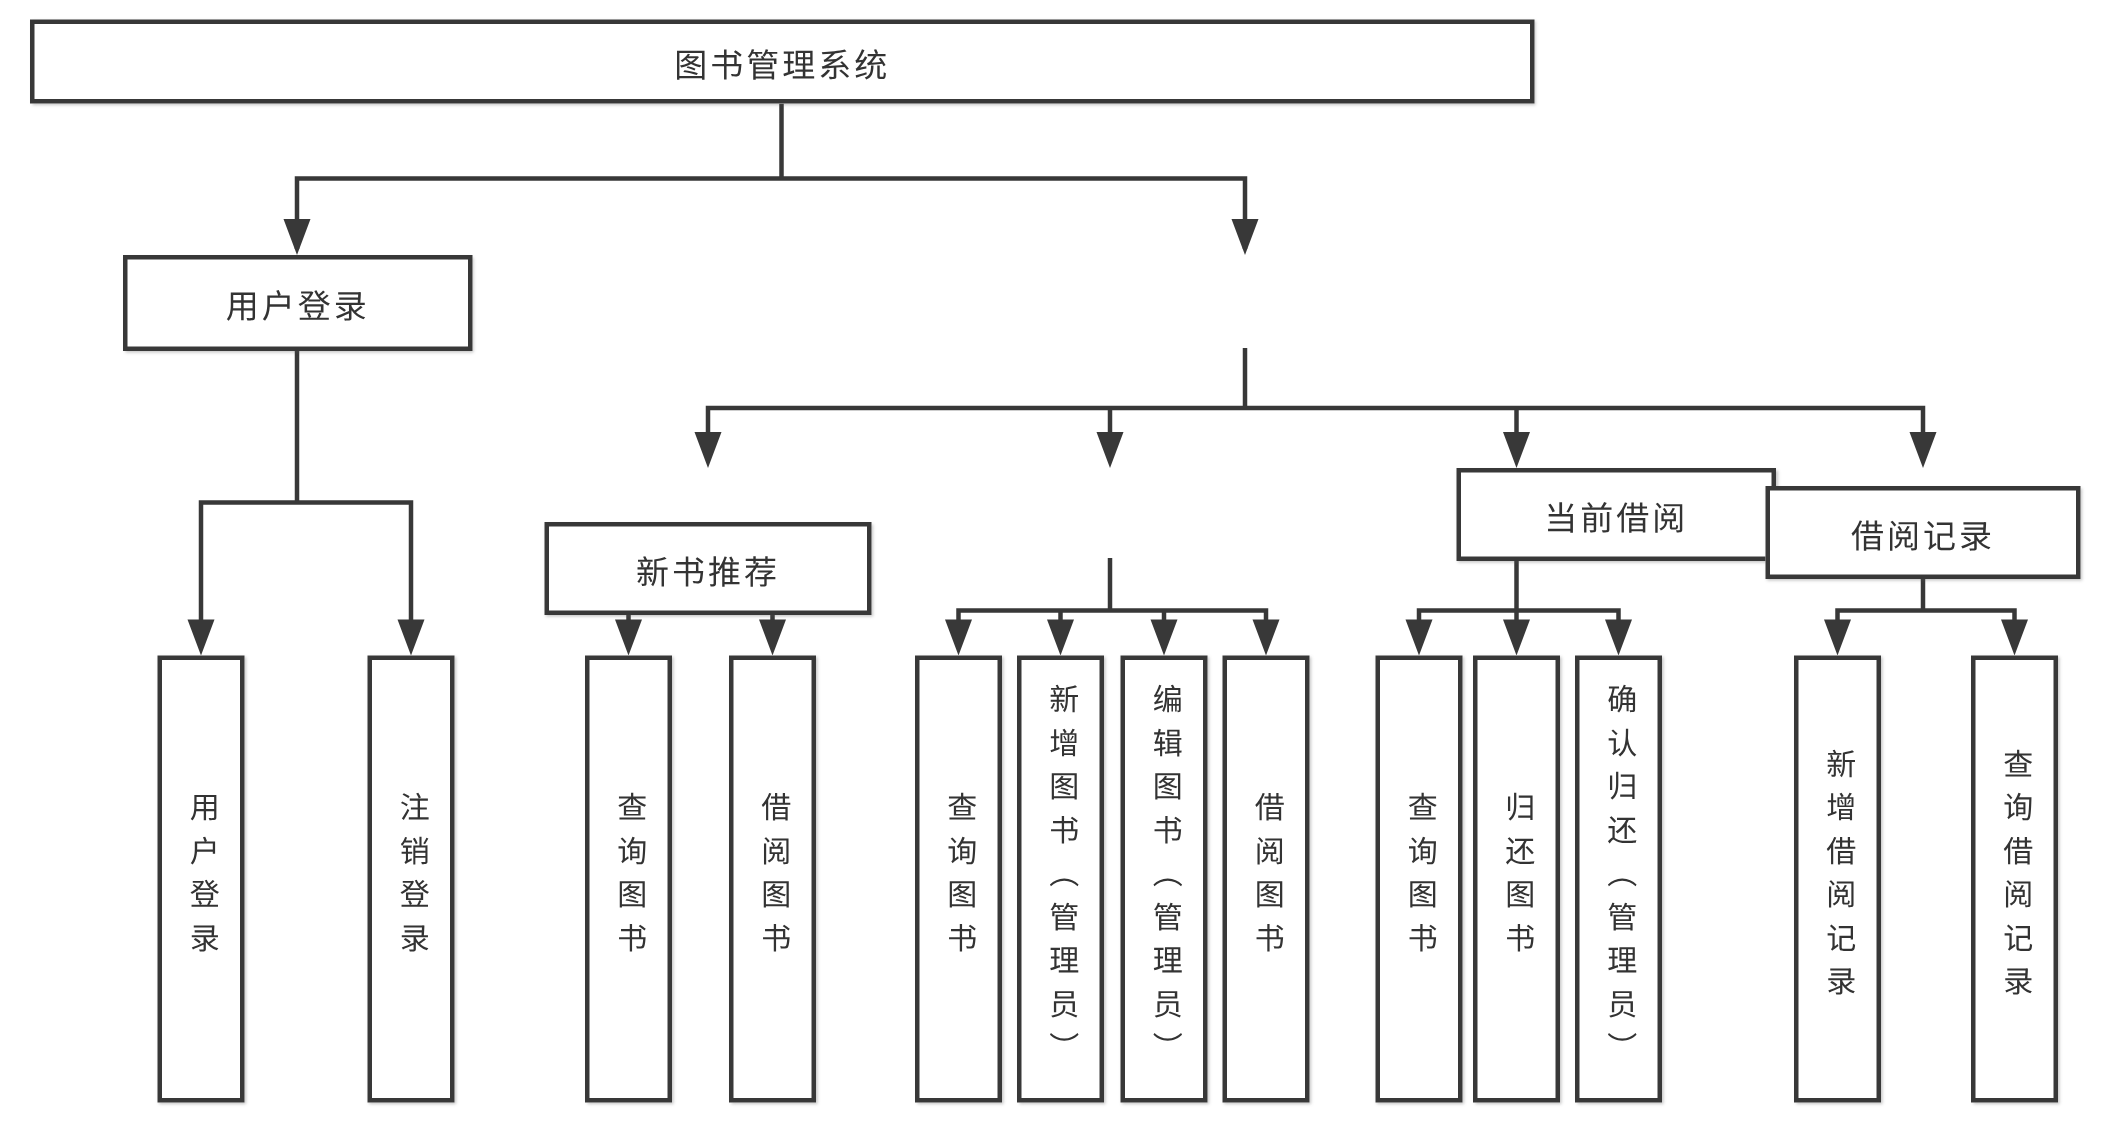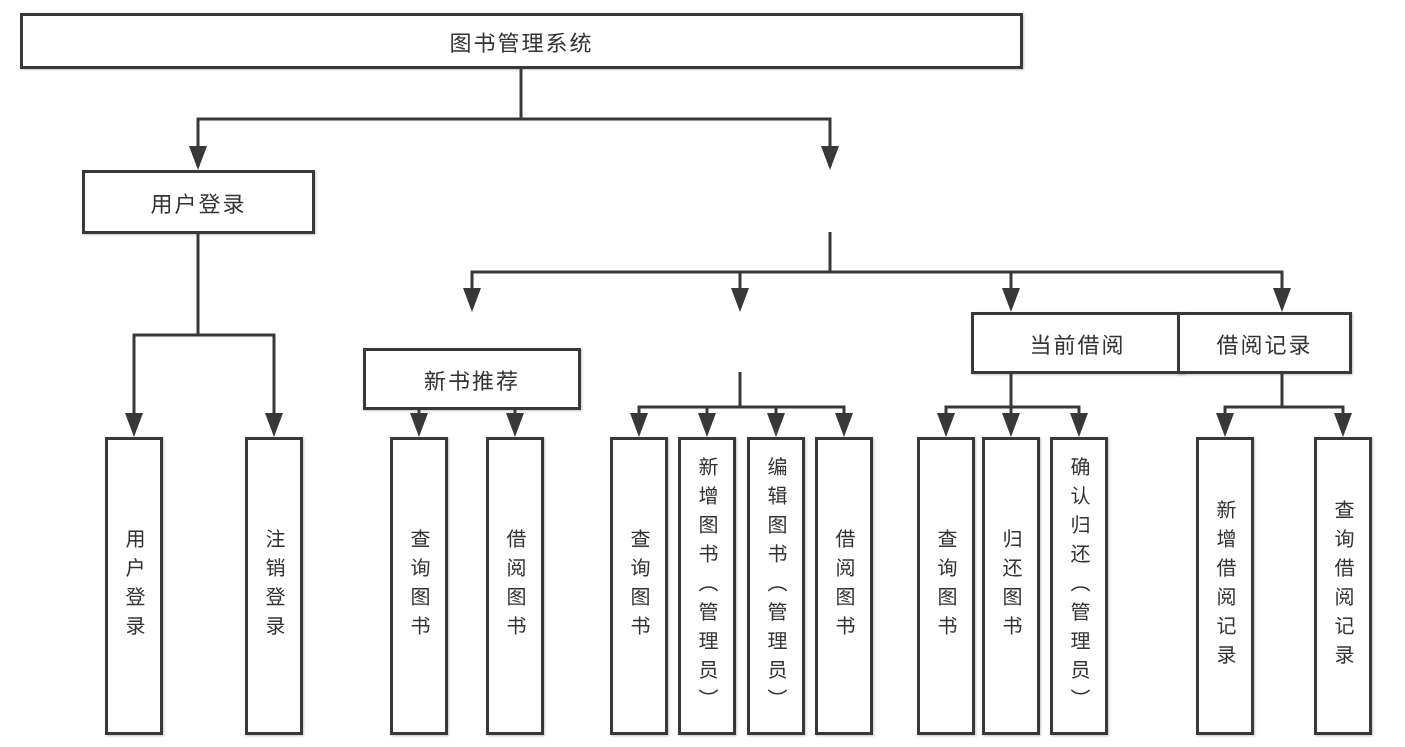--- a/index.html
+++ b/index.html
@@ -118,21 +118,21 @@
   <div class="box" style="left:82px;top:170px;width:233px;height:64px;">
     <span class="hlabel">用户登录</span>
   </div>
 
   <div class="box" style="left:363px;top:312px;width:218px;height:62px;margin-top:36px;">
     <span class="hlabel">新书推荐</span>
   </div>
   <div class="box" style="left:947px;top:312px;width:213px;height:62px;margin-left:24px;">
     <span class="hlabel">当前借阅</span>
   </div>
-  <div class="box" style="left:1177px;top:312px;width:175px;height:62px;">
+  <div class="box" style="left:1177px;top:324px;width:210px;height:62px;">
     <span class="hlabel">借阅记录</span>
   </div>
 
   <div class="box" style="left:105px;top:437px;width:58px;height:298px;">
     <span class="vlabel">用户登录</span>
   </div>
   <div class="box" style="left:245px;top:437px;width:58px;height:298px;">
     <span class="vlabel">注销登录</span>
   </div>
 

